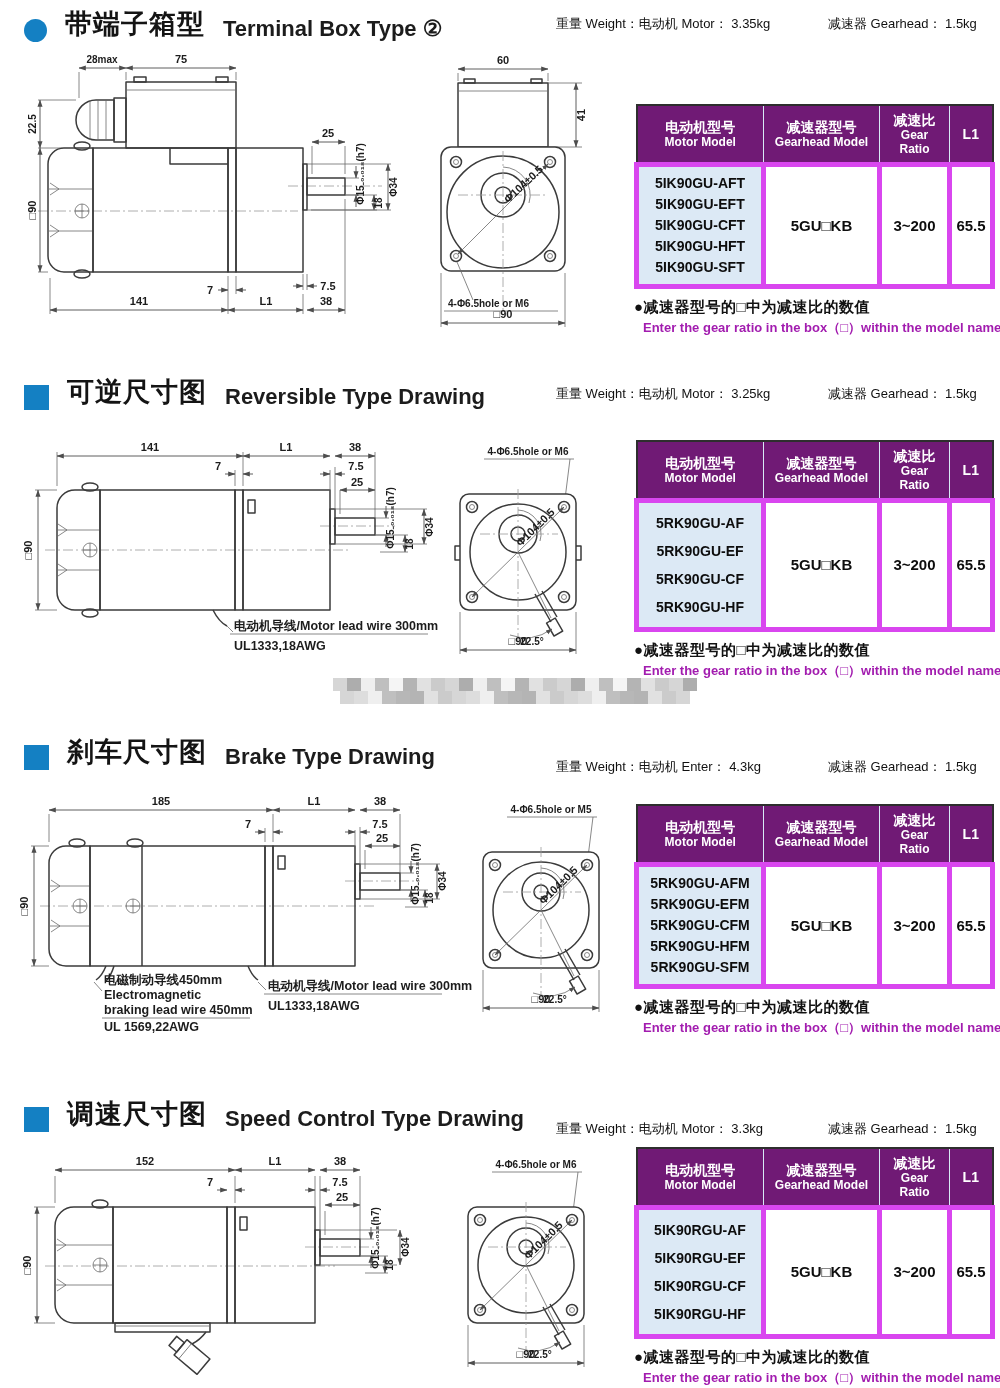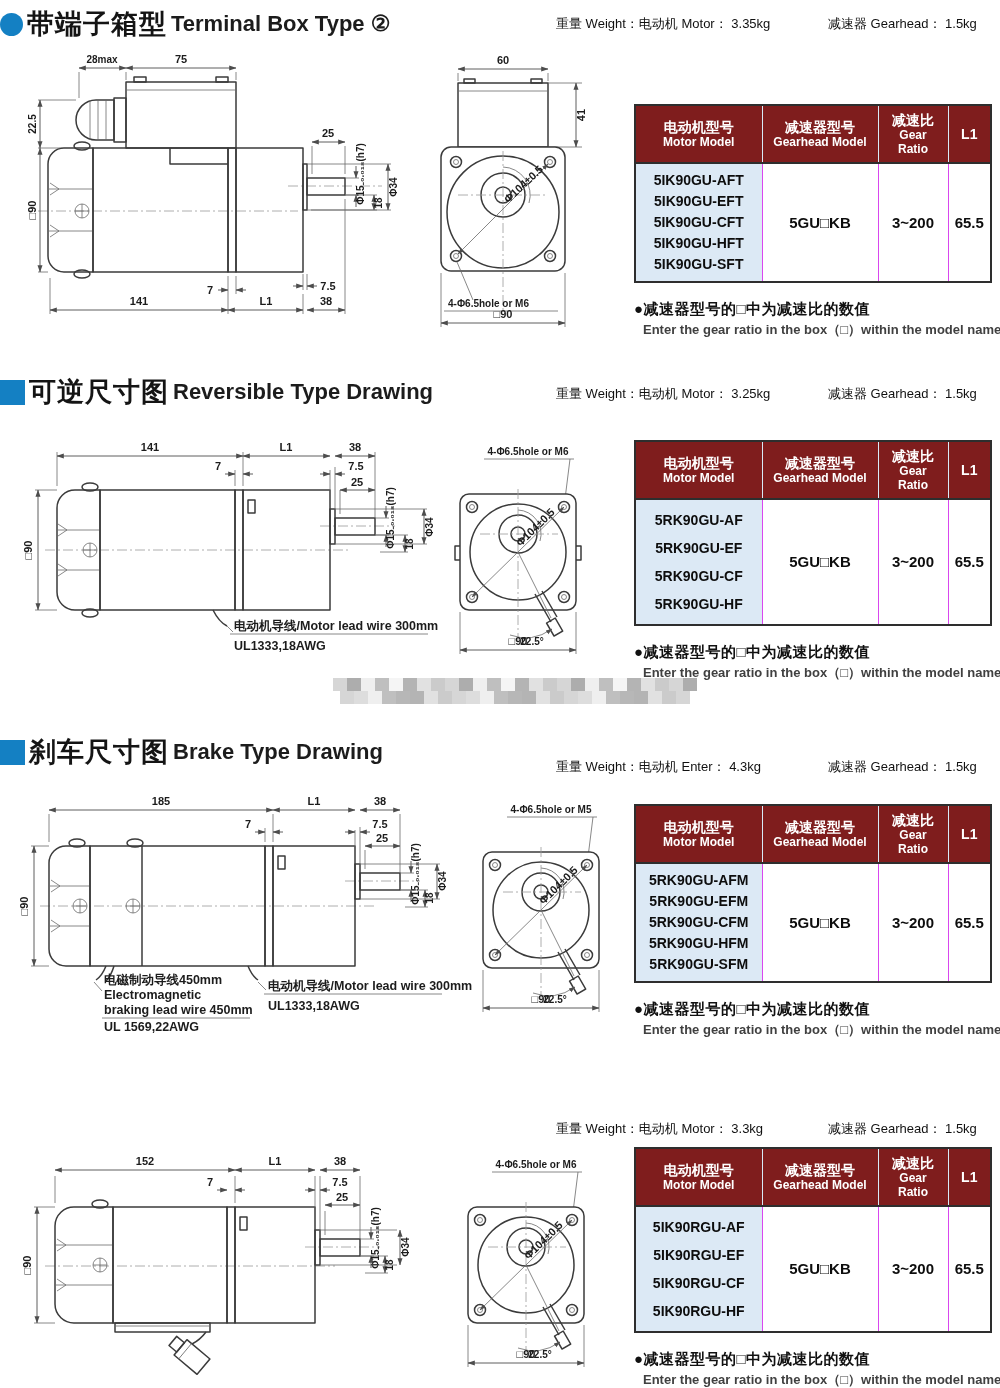--- a/index.html
+++ b/index.html
@@ -1,41 +1,41 @@
 <!DOCTYPE html>
 <html><head>
 <meta charset="utf-8">
 <style>
   html,body{margin:0;padding:0;background:#fff}
   #page{position:relative;width:1000px;height:1388px;background:#fff;overflow:hidden;
         font-family:"Liberation Sans",sans-serif;color:#111}
   .sec{position:absolute;left:0;width:1000px}
-  .sec-head{position:absolute;left:0;top:6px;display:flex;align-items:center;gap:4px;white-space:nowrap}
+  .sec-head{position:absolute;left:24px;top:6px;display:flex;align-items:flex-end;gap:18px;white-space:nowrap}
   .bullet{background:#1480c3;width:25px;height:25px;display:inline-block;flex:0 0 auto}
   .bullet.round{border-radius:50%;width:23px;height:23px}
   .t-cn{font-size:27px;font-weight:bold;color:#141414;letter-spacing:1px}
   .t-en{font-size:22px;font-weight:bold;color:#1c1c1c}
   .w{position:absolute;font-size:13px;font-weight:normal;color:#111;white-space:nowrap}
   
   .tablewrap{position:absolute;width:360px}
   table.spec{border-collapse:collapse;table-layout:fixed;width:356px;background:#fff;
              border:2px solid #2e2e2e}
-  table.spec th{background:#7f1d1d;color:#fff;padding:5px 8px;border-right:1px solid #d8eaf6;
+  table.spec th{background:#701a75;color:#fff;padding:5px 8px;border-right:1px solid #d8eaf6;
                 border-bottom:2px solid #2e2e2e;vertical-align:middle}
   table.spec th:last-child{border-right:1px solid #2e2e2e}
   .th-cn{display:block;font-size:14px;font-weight:bold;line-height:1.3}
   .th-en{display:block;font-size:12px;font-weight:bold;line-height:1.15}
-  table.spec td{border:1px solid #d946ef;text-align:center;vertical-align:middle}
+  table.spec td{border:5px solid #d946ef;text-align:center;vertical-align:middle}
   td.mcol{background:#dce9f5;padding:6px 2px}
   .mitem{font-weight:bold;font-size:14px;color:#0d0d0d;padding:2.5px 0;white-space:nowrap}
   .mlist.sparse .mitem{padding:6px 0}
   .val{font-weight:bold;font-size:15px;color:#0d0d0d}
-  .note{margin-top:17px}
+  .note{margin-top:9px}
   .note-cn{font-size:15px;font-weight:bold;color:#111;letter-spacing:.5px}
-  .note-en{font-size:13px;font-weight:bold;color:#404040;padding-left:9px;margin-top:2px;white-space:nowrap}
+  .note-en{font-size:13px;font-weight:bold;color:#a21caf;padding-left:9px;margin-top:2px;white-space:nowrap}
   
   svg.draw{position:absolute;overflow:visible}
   svg .ln{stroke:#3b3b3b;stroke-width:1.5;fill:none;stroke-linejoin:round}
   svg .lnf{stroke:#3b3b3b;stroke-width:1.5;fill:#fff;stroke-linejoin:round}
   svg .tn{stroke:#6a6a6a;stroke-width:.8;fill:none}
   svg .dim{stroke:#4d4d4d;stroke-width:.9;fill:none}
   svg .cl{stroke:#9a9a9a;stroke-width:.8;fill:none;stroke-dasharray:10 3 2 3}
   svg text.dt{font-family:"Liberation Sans",sans-serif;font-size:11px;font-weight:bold;
               fill:#1c1c1c;text-anchor:middle}
   svg text.dts{font-size:10px}
@@ -611,20 +611,25 @@
           </tbody>
     </table>
     <div class="note">
       <div class="note-cn">●减速器型号的□中为减速比的数值</div>
       <div class="note-en">Enter the gear ratio in the box（□）within the model name</div>
     </div>
   </div>
 </section>
 
 <section class="sec" style="top:1090px;height:298px">
+  <div class="sec-head">
+    <span class="bullet"></span>
+    <span class="t-cn">调速尺寸图</span>
+    <span class="t-en">Speed Control Type Drawing</span>
+  </div>
   <span class="w" style="left:556px;top:30px"><span>重量 Weight：</span><span>电动机 Motor： 3.3kg</span></span>
   <span class="w" style="left:828px;top:30px">减速器 Gearhead： 1.5kg</span>
 
   <svg class="draw" style="left:20px;top:55px" width="430" height="240" viewBox="0 0 430 240">
     <defs>
           <marker id="a7" viewBox="0 0 10 10" refX="9.5" refY="5" markerWidth="8" markerHeight="8" orient="auto-start-reverse">
             <path d="M0,1.5 L10,5 L0,8.5 z" fill="#4d4d4d"></path>
           </marker>
         </defs>
     <line class="cl" x1="25" y1="121" x2="315" y2="121"></line>

